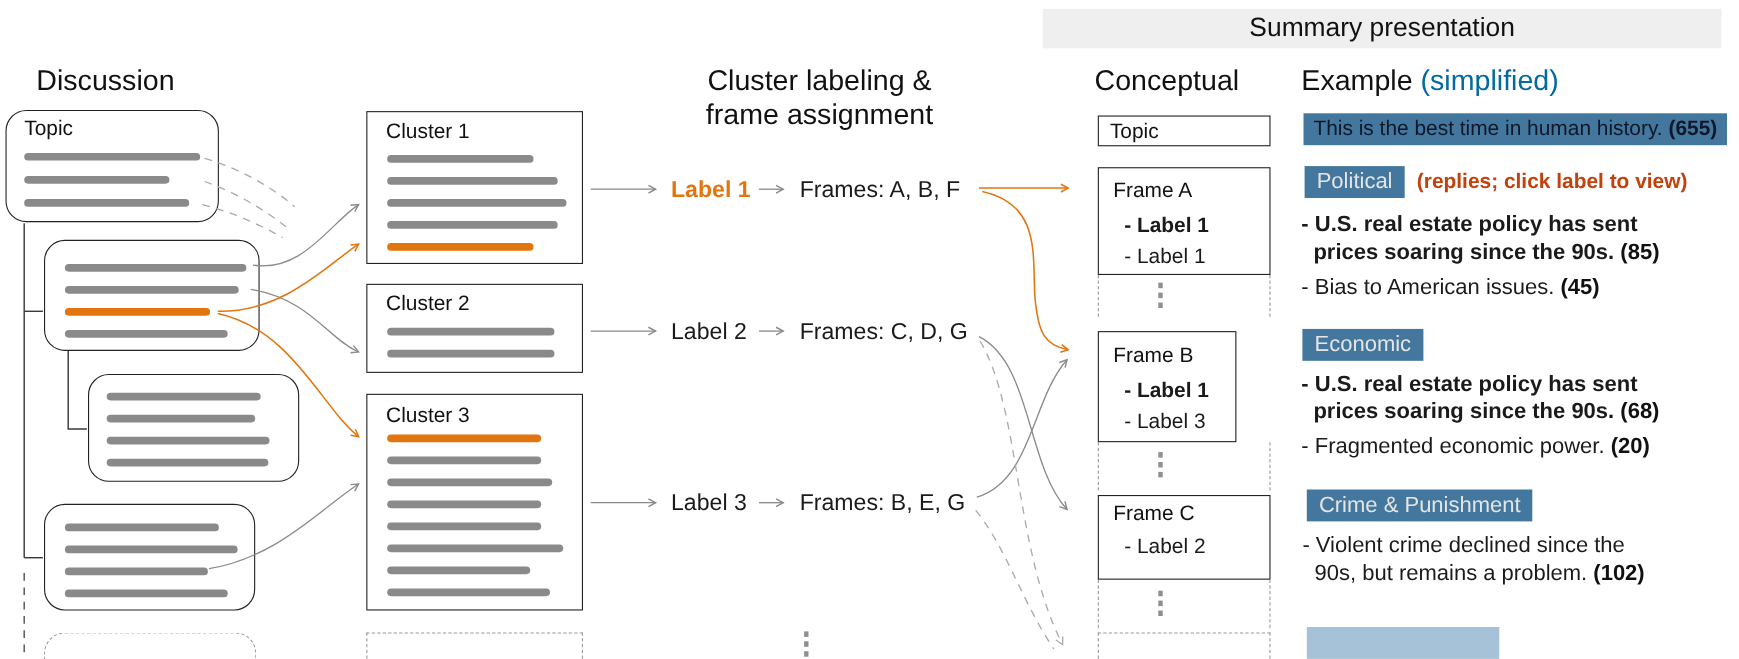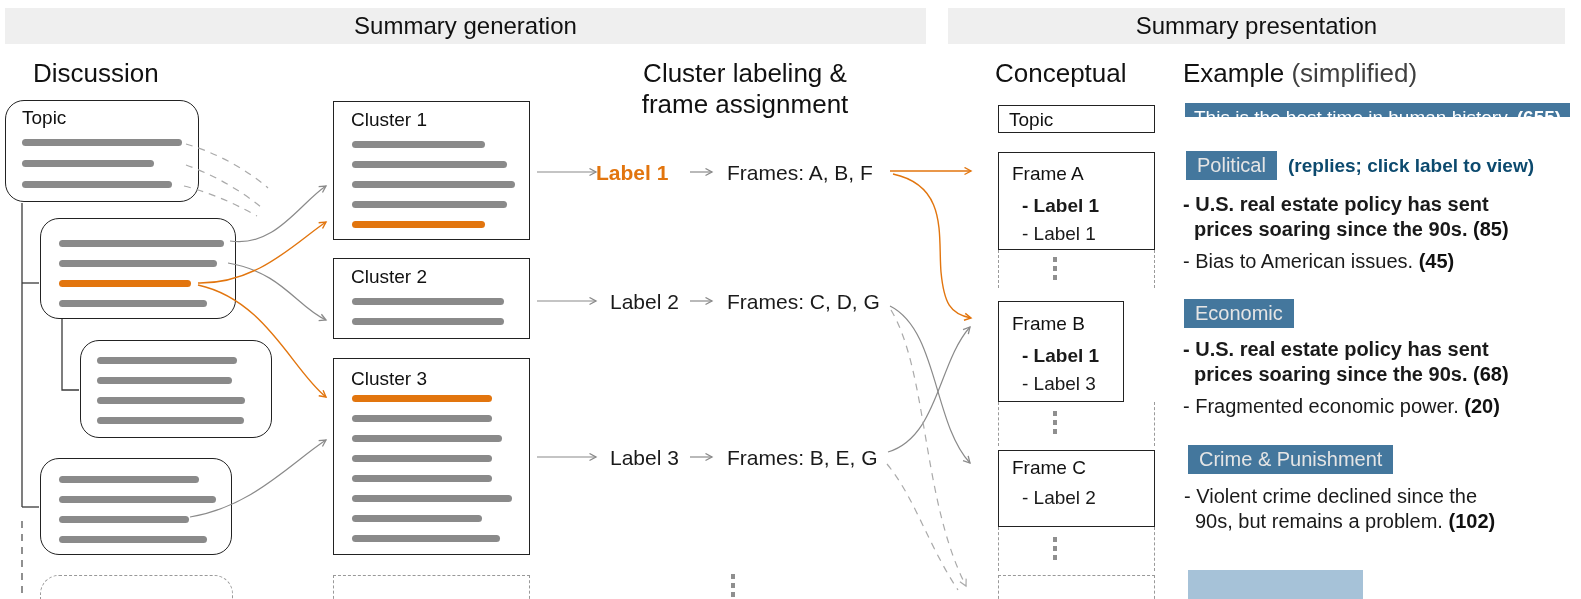--- a/index.html
+++ b/index.html
@@ -8,21 +8,21 @@
     --faded-blue:#A6C2D8;
     --bar-gray:#8A8A8A;
   }
   *{box-sizing:border-box;margin:0;padding:0;}
   body{background:#fff;font-family:"Liberation Sans", sans-serif;}
   .canvas{position:relative;width:1581px;height:599px;background:#fff;overflow:hidden;}
 
   .hdr{position:absolute;top:8px;height:36px;background:#EFEFEF;color:#111;
        font-size:24px;text-align:center;line-height:36px;}
   .coltitle{position:absolute;top:58px;font-size:26px;color:#111;white-space:nowrap;}
-  .coltitle .dim{color:#404040;margin-top:36px;}
+  .coltitle .dim{color:#0369a1;margin-top:36px;}
   .coltitle2{line-height:31px;text-align:center;}
 
   .box{position:absolute;border:1.5px solid #222;background:#fff;}
   .rbox{border-radius:19px;}
   .dashed{border:1.6px dashed #999;background:transparent;}
   .boxlabel{position:absolute;font-size:19px;color:#111;white-space:nowrap;}
 
   .bars{position:absolute;display:flex;flex-direction:column;gap:13px;}
   .bar{display:block;height:7px;border-radius:3.5px;background:var(--bar-gray);}
   .bar-orange{background:var(--orange);}
@@ -32,26 +32,26 @@
 
   .frame-name{position:absolute;left:13px;font-size:19px;color:#111;white-space:nowrap;}
   .frame-item{position:absolute;left:23px;font-size:19px;color:#1a1a1a;white-space:nowrap;}
 
   .cont{position:absolute;width:157px;border-left:1.5px dashed #9a9a9a;border-right:1.5px dashed #9a9a9a;}
   .openbox{position:absolute;border:1.6px dashed #999;border-bottom:none;background:transparent;}
 
   .vdots{position:absolute;display:flex;flex-direction:column;gap:4px;}
   .vdots i{display:block;width:4px;height:5px;background:#8f8f8f;}
 
-  .banner{position:absolute;background:var(--badge-blue);color:#ffffff;font-size:19px;
-          line-height:29px;height:14px;padding:0 9px;white-space:nowrap;}
+  .banner{position:absolute;background:var(--badge-blue);color:#0f172a;font-size:19px;
+          line-height:29px;height:29px;padding:0 9px;white-space:nowrap;}
   .banner .cnt{font-weight:bold;}
   .badge{position:absolute;background:var(--badge-blue);color:#e5e5e5;font-size:20px;
          padding:3px 11px;white-space:nowrap;}
-  .note{position:absolute;color:#0c4a6e;font-size:19px;font-weight:bold;white-space:nowrap;}
+  .note{position:absolute;color:#c2410c;font-size:19px;font-weight:bold;white-space:nowrap;}
   .bullet{position:absolute;font-size:20px;line-height:25px;color:#1a1a1a;
           padding-left:11px;text-indent:-11px;}
   .bullet .cnt{font-weight:bold;color:#111;}
   .bullet.hl .cnt{color:#111;}
   .fadedbar{position:absolute;background:var(--faded-blue);}
 
   svg.arrows{position:absolute;left:0;top:0;z-index:5;pointer-events:none;}
   .z2{z-index:2;}
   path.tree{stroke:#3a3a3a;stroke-width:1.3;fill:none;}
   path.tree-dash{stroke:#555;stroke-width:1.3;fill:none;stroke-dasharray:7 6;}
@@ -60,21 +60,20 @@
   path.dsh{stroke:#aaa;stroke-width:1.2;fill:none;stroke-dasharray:7 6;}
   #mG path{stroke:#8a8a8a;fill:none;stroke-width:1.3;}
   #mO path{stroke:var(--orange);fill:none;stroke-width:1.4;}
   #mD path{stroke:#aaa;fill:none;stroke-width:1.2;}
 </style>
 </head>
 <body>
 
 <div class="canvas">
 
-  <div class="hdr" style="left:5px;width:921px;">Summary generation</div>
   <div class="hdr" style="left:948px;width:617px;">Summary presentation</div>
 
   <div class="coltitle" style="left:33px;">Discussion</div>
   <div class="coltitle coltitle2" style="left:600px;width:290px;">
     <div>Cluster labeling &amp;</div>
     <div>frame assignment</div>
   </div>
   <div class="coltitle" style="left:995px;width:165px;text-align:left;">Conceptual</div>
   <div class="coltitle" style="left:1183px;">
     <span>Example</span>
@@ -147,21 +146,21 @@
         <span class="bar" style="width: 140px;"></span>
         <span class="bar" style="width: 140px;"></span>
         <span class="bar" style="width: 160px;"></span>
         <span class="bar" style="width: 130px;"></span>
         <span class="bar" style="width: 148px;"></span>
       </div>
   </div>
 
   <div class="box dashed z2" style="left:333px;top:575px;width:197px;height:50px;"></div>
 
-  <div class="lab hl" style="left:596px;top:161px;">Label 1</div>
+  <div class="lab hl" style="left:610px;top:161px;">Label 1</div>
   <div class="lab" style="left:727px;top:161px;">Frames: A, B, F</div>
 
   <div class="lab" style="left:610px;top:290px;">Label 2</div>
   <div class="lab" style="left:727px;top:290px;">Frames: C, D, G</div>
 
   <div class="lab" style="left:610px;top:446px;">Label 3</div>
   <div class="lab" style="left:727px;top:446px;">Frames: B, E, G</div>
 
   <div class="vdots" style="left:731px;top:574px;">
       <i></i>

